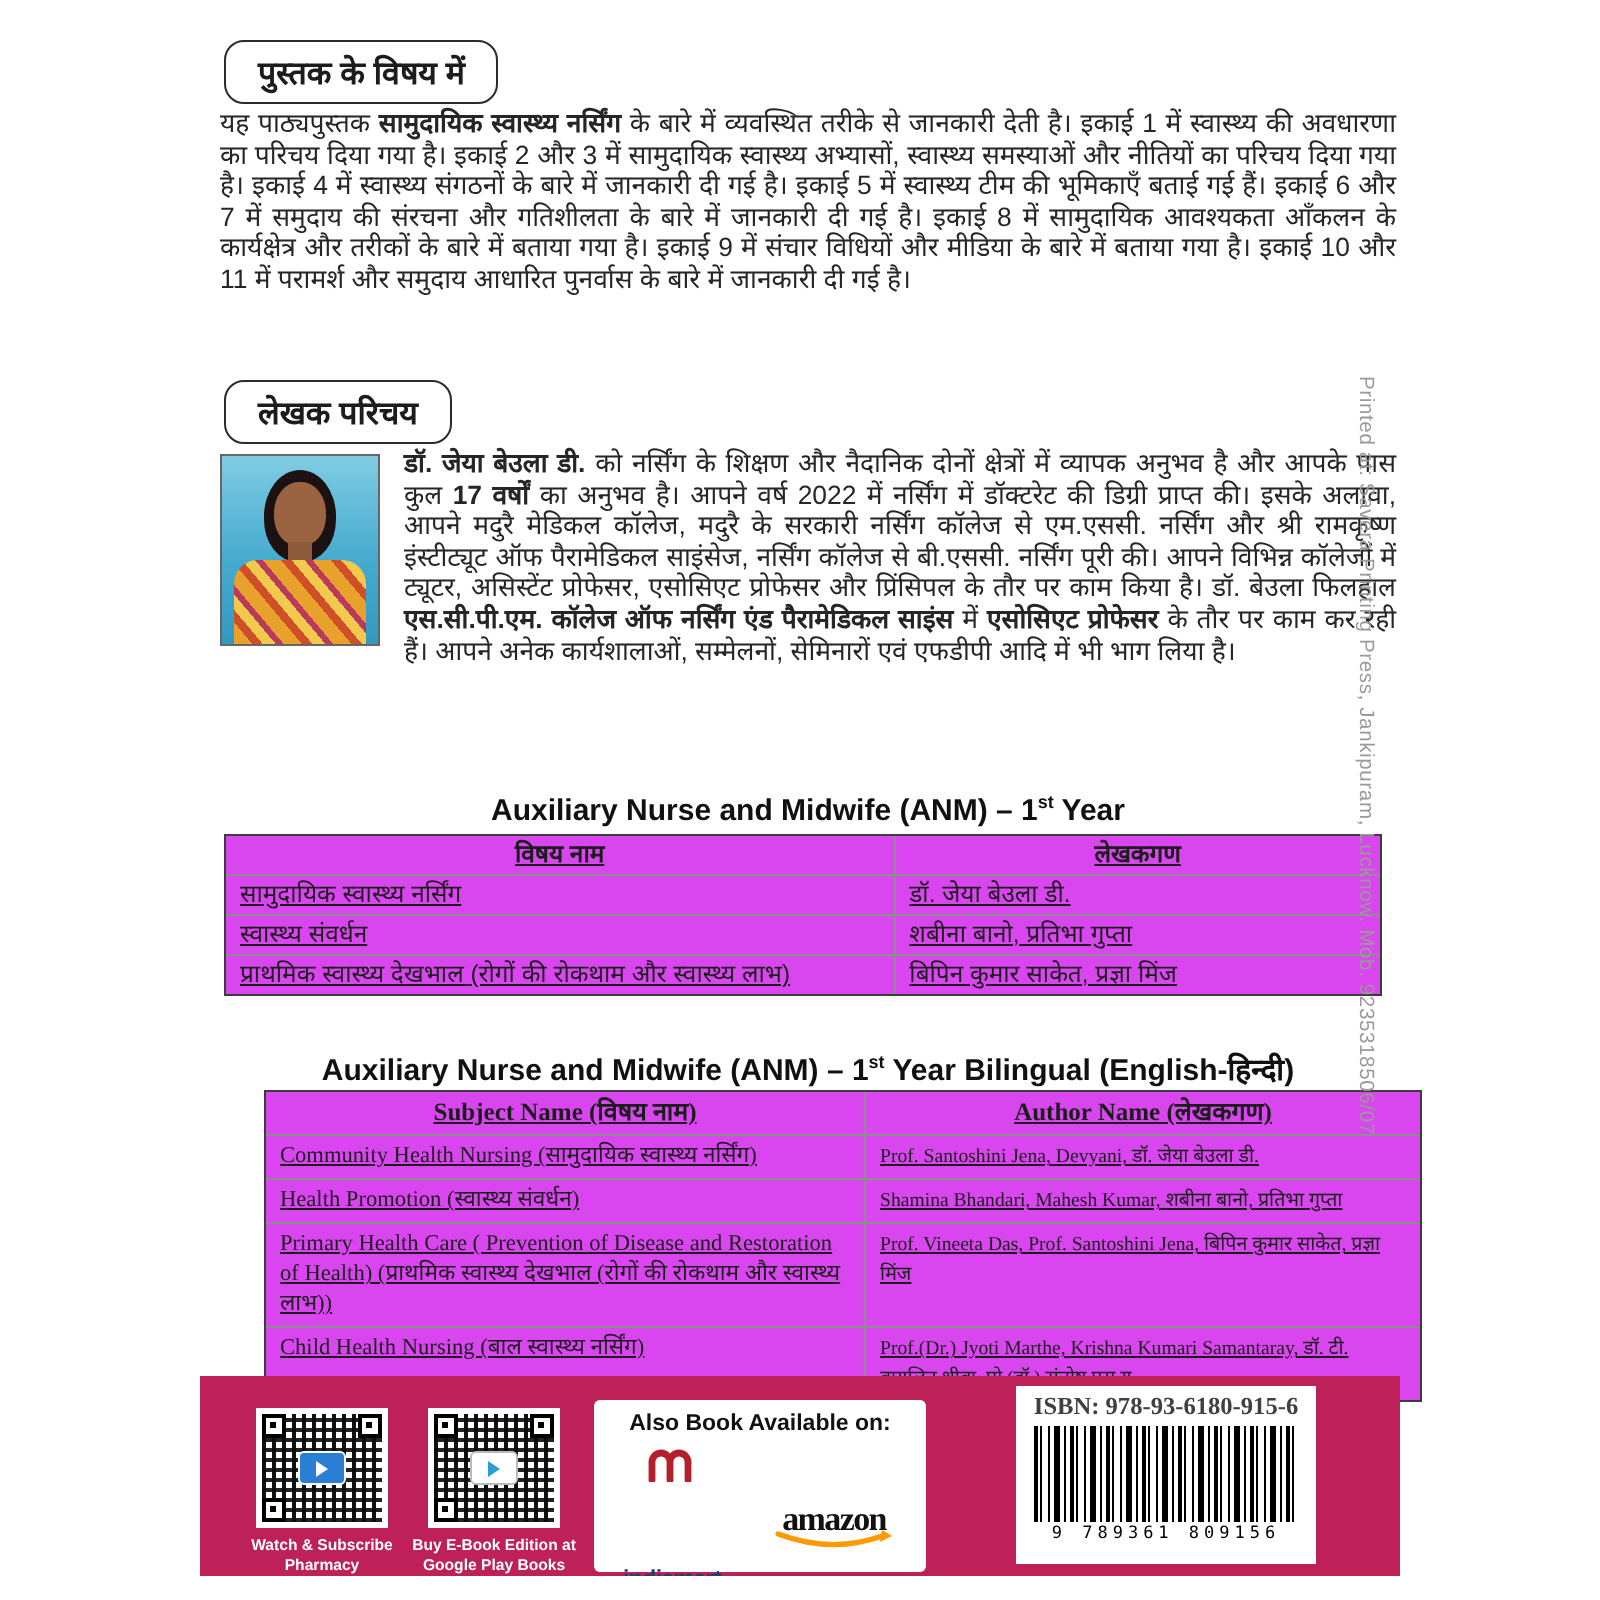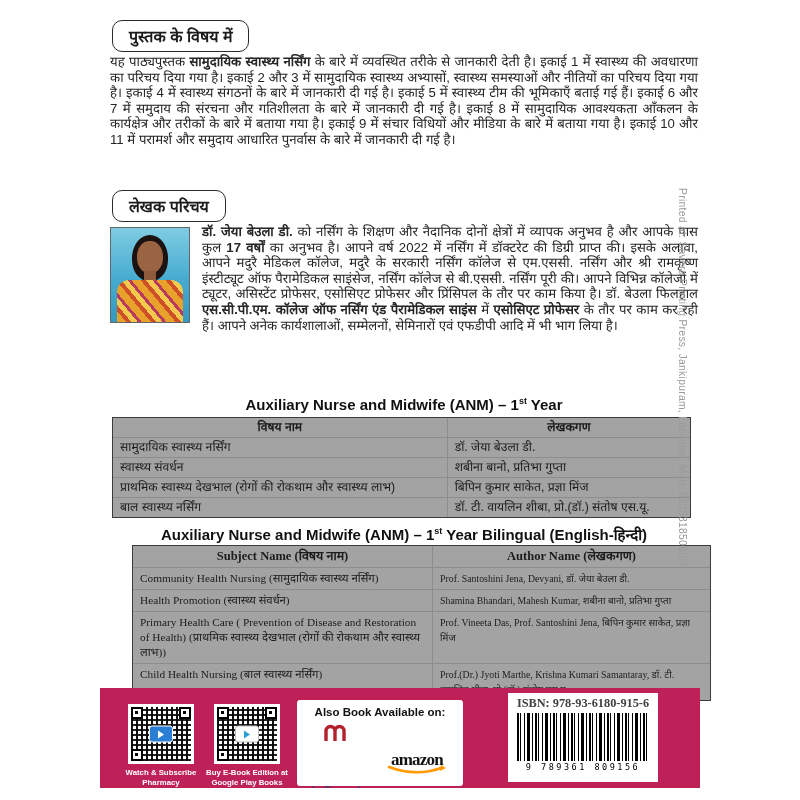--- a/index.html
+++ b/index.html
@@ -25,21 +25,21 @@
   .photo .face { position:absolute; top:13px; left:26px; width:26px; height:32px;
     background:#9a6342; border-radius:48% 48% 46% 46%; }
   .photo .neck { position:absolute; top:43px; left:33px; width:12px; height:12px; background:#8d5a3c; }
   .photo .body { position:absolute; bottom:0; left:6px; width:66px; height:42px;
     border-radius:12px 12px 0 0;
     background:repeating-linear-gradient(50deg,#e8a22b 0 7px,#cf4f28 7px 11px,#f2c94c 11px 16px,#b93a5c 16px 19px); }
   
   .tbl-title { position:absolute; left:110px; width:588px; text-align:center;
     font-weight:bold; font-size:15px; color:#111; }
   .tbl-title sup { font-size:9px; }
-  .tbl { position:absolute; left:112px; width:577px; border:1.4px solid #3c3c3c; background:#a3a3a3; }
+  .tbl { position:absolute; left:112px; width:577px; border:1.4px solid #3c3c3c; background:#d946ef;text-decoration:underline; }
   .tr { display:flex; border-top:1px solid #8d8d8d; }
   .tr:first-child { border-top:none; }
   .th { font-weight:bold; text-align:center; }
   .td { padding:1px 7px; box-sizing:border-box; }
   #table1 .c1 { width:58%; border-right:1px solid #8d8d8d; }
   #table1 .c2 { width:42%; }
   #table1 .td { font-size:12.2px; line-height:17px; }
   #table2 .c1 { width:52%; border-right:1px solid #8d8d8d; }
   #table2 .c2 { width:48%; }
   #table2 .td { font-family:"Liberation Serif","DejaVu Serif",serif; font-size:11.3px; line-height:15px; padding:3px 7px; }
@@ -128,24 +128,20 @@
       <div class="td c2">डॉ. जेया बेउला डी.</div>
     </div>
     <div class="tr">
       <div class="td c1">स्वास्थ्य संवर्धन</div>
       <div class="td c2">शबीना बानो, प्रतिभा गुप्ता</div>
     </div>
     <div class="tr">
       <div class="td c1">प्राथमिक स्वास्थ्य देखभाल (रोगों की रोकथाम और स्वास्थ्य लाभ)</div>
       <div class="td c2">बिपिन कुमार साकेत, प्रज्ञा मिंज</div>
     </div>
-    <div class="tr">
-      <div class="td c1">बाल स्वास्थ्य नर्सिंग</div>
-      <div class="td c2">डॉ. टी. वायलिन शीबा, प्रो.(डॉ.) संतोष एस.यू.</div>
-    </div>
   </div>
 
   <div class="tbl-title" style="top:524px;">
     <span>Auxiliary Nurse and Midwife (ANM) – 1</span><sup>st</sup><span> Year Bilingual (English-हिन्दी)</span>
   </div>
   <div id="table2" class="tbl" style="top:545px;margin-left:20px;">
     <div class="tr">
       <div class="td c1 th">Subject Name (विषय नाम)</div>
       <div class="td c2 th">Author Name (लेखकगण)</div>
     </div>

